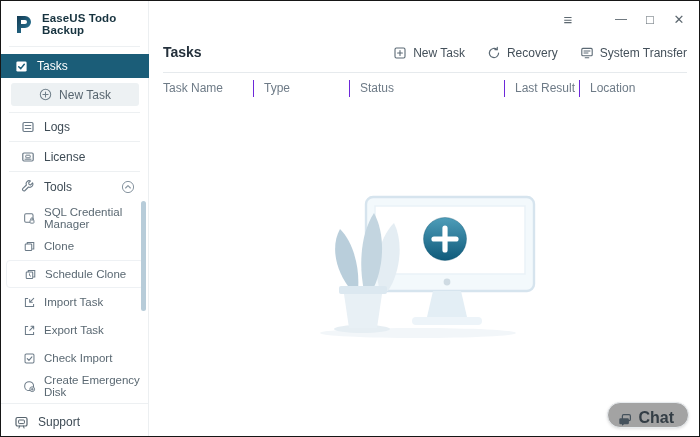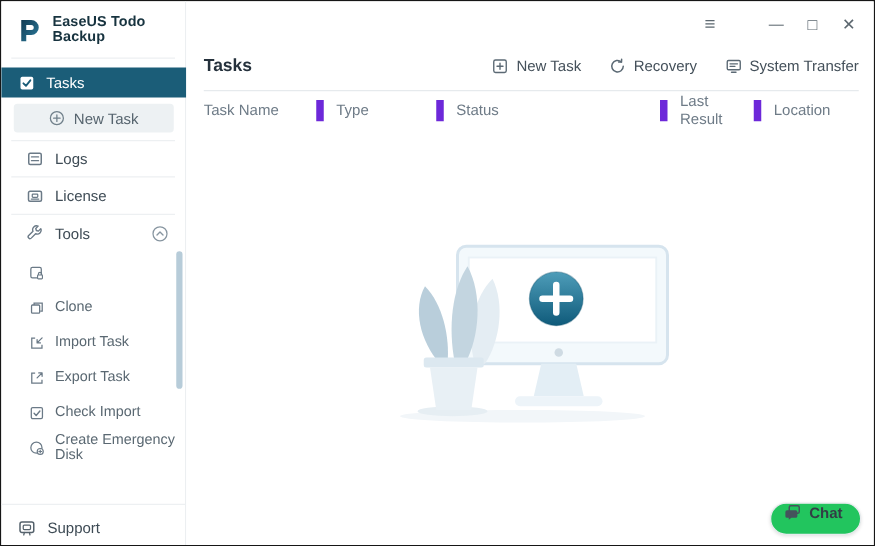--- a/index.html
+++ b/index.html
@@ -44,28 +44,28 @@
   .page-title { position:absolute; top:43px; left:14px; font-size:14px; font-weight:700; color:#25313c; }
   .actions { position:absolute; top:45px; right:12px; display:flex; align-items:center; gap:22px; }
   .action { display:flex; align-items:center; gap:6px; font-size:12px; color:#44505a; }
 
   .h-sep { position:absolute; top:71px; left:14px; right:12px; height:1px; background:#e6eaed; }
 
   .thead { position:absolute; top:72px; left:0; right:0; height:30px; display:flex; align-items:center;
            font-size:12px; color:#6e7b87; }
   .th { display:flex; align-items:center; height:17px; padding-left:10px; }
   .th:first-child { padding-left:14px; }
-  .th + .th { border-left:6px solid #6d28d9; }
-  .th-c1 { width:104px; } .th-c2 { width:96px; } .th-c3 { width:155px; } .th-c4 { width:75px;margin-left:24px; } .th-c5 { flex:1; }
+  .th + .th { border-left:1px solid #6d28d9; }
+  .th-c1 { width:104px; } .th-c2 { width:96px; } .th-c3 { width:155px; } .th-c4 { width:75px; } .th-c5 { flex:1; }
 
   .empty-wrap { position:absolute; top:190px; left:0; right:0; display:flex; justify-content:center; }
 
   .chat-btn { position:absolute; right:10px; bottom:8px; height:26px; padding:0 14px 0 10px; border-radius:13px;
-              background:#22c55e; border:1px solid #e7ebee; box-shadow:0 1px 3px rgba(0,0,0,.12);
-              display:flex; align-items:flex-start; gap:6px; font-size:12px; font-weight:600; color:#333d45; }
+              background:#a3a3a3; border:1px solid #e7ebee; box-shadow:0 1px 3px rgba(0,0,0,.12);
+              display:flex; align-items:flex-end; gap:6px; font-size:16px; font-weight:600; color:#333d45; }
 
   .icon { display:inline-flex; align-items:center; justify-content:center; flex:none; }
 </style>
 </head>
 <body>
 
 <div class="window">
 
   <div class="sidebar">
 
@@ -146,29 +146,40 @@
 
     <div class="sublist">
       <div class="sub-row">
         <span class="icon">
           <svg width="13" height="13" viewBox="0 0 14 14">
             <rect x="1.8" y="2" width="9" height="9" rx="1.4" fill="none" stroke="#6b7a87" stroke-width="1.1"></rect>
             <path d="M8.3 8.6 v-0.9 a1.4 1.4 0 0 1 2.8 0 v0.9" fill="none" stroke="#6b7a87" stroke-width="1"></path>
             <rect x="7.6" y="8.6" width="4.2" height="3.4" rx="0.7" fill="#fff" stroke="#6b7a87" stroke-width="1"></rect>
           </svg>
         </span>
+        <span>SQL Credential Manager</span>
       </div>
       <div class="sub-row">
         <span class="icon">
           <svg width="13" height="13" viewBox="0 0 14 14">
             <path d="M4.6 4.3 V2.6 h7 v7 H9.9" fill="none" stroke="#6b7a87" stroke-width="1.1"></path>
             <rect x="2.4" y="4.3" width="7" height="7" rx="0.8" fill="none" stroke="#6b7a87" stroke-width="1.1"></rect>
           </svg>
         </span>
         <span>Clone</span>
+      </div>
+      <div class="sub-row boxed">
+        <span class="icon">
+          <svg width="13" height="13" viewBox="0 0 14 14">
+            <path d="M4.6 4.3 V2.6 h7 v7 H9.9" fill="none" stroke="#6b7a87" stroke-width="1.1"></path>
+            <rect x="2.4" y="4.3" width="7" height="7" rx="0.8" fill="none" stroke="#6b7a87" stroke-width="1.1"></rect>
+            <path d="M5.9 6.3 v1.7 l1.3 0.8" fill="none" stroke="#6b7a87" stroke-width="1" stroke-linecap="round"></path>
+          </svg>
+        </span>
+        <span>Schedule Clone</span>
       </div>
       <div class="sub-row">
         <span class="icon">
           <svg width="13" height="13" viewBox="0 0 14 14">
             <path d="M5.5 2.6 H2.6 V11.4 H11.4 V8.5" fill="none" stroke="#6b7a87" stroke-width="1.1"></path>
             <path d="M11.5 2.5 L7.2 6.8 M7.2 3.9 V6.8 H10.1" fill="none" stroke="#6b7a87" stroke-width="1.1" stroke-linecap="round" stroke-linejoin="round"></path>
           </svg>
         </span>
         <span>Import Task</span>
       </div>

